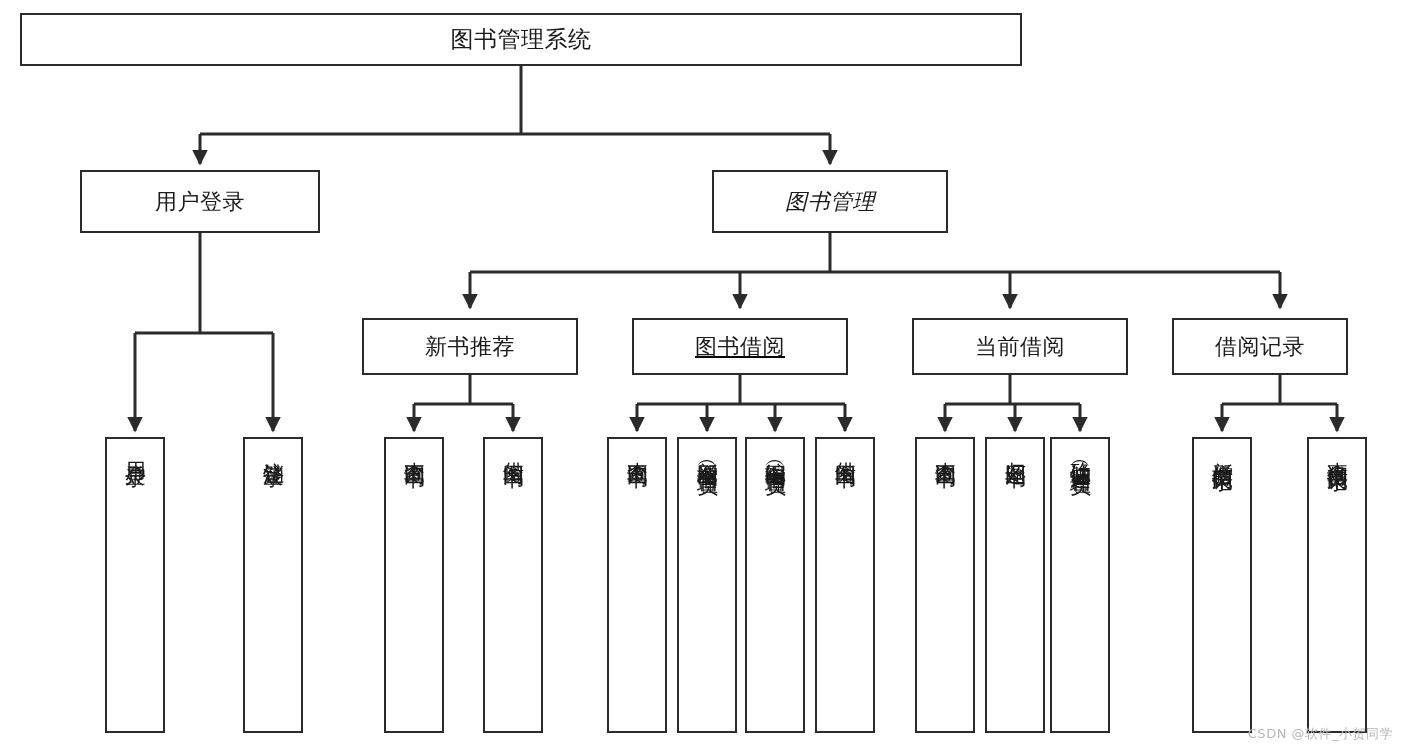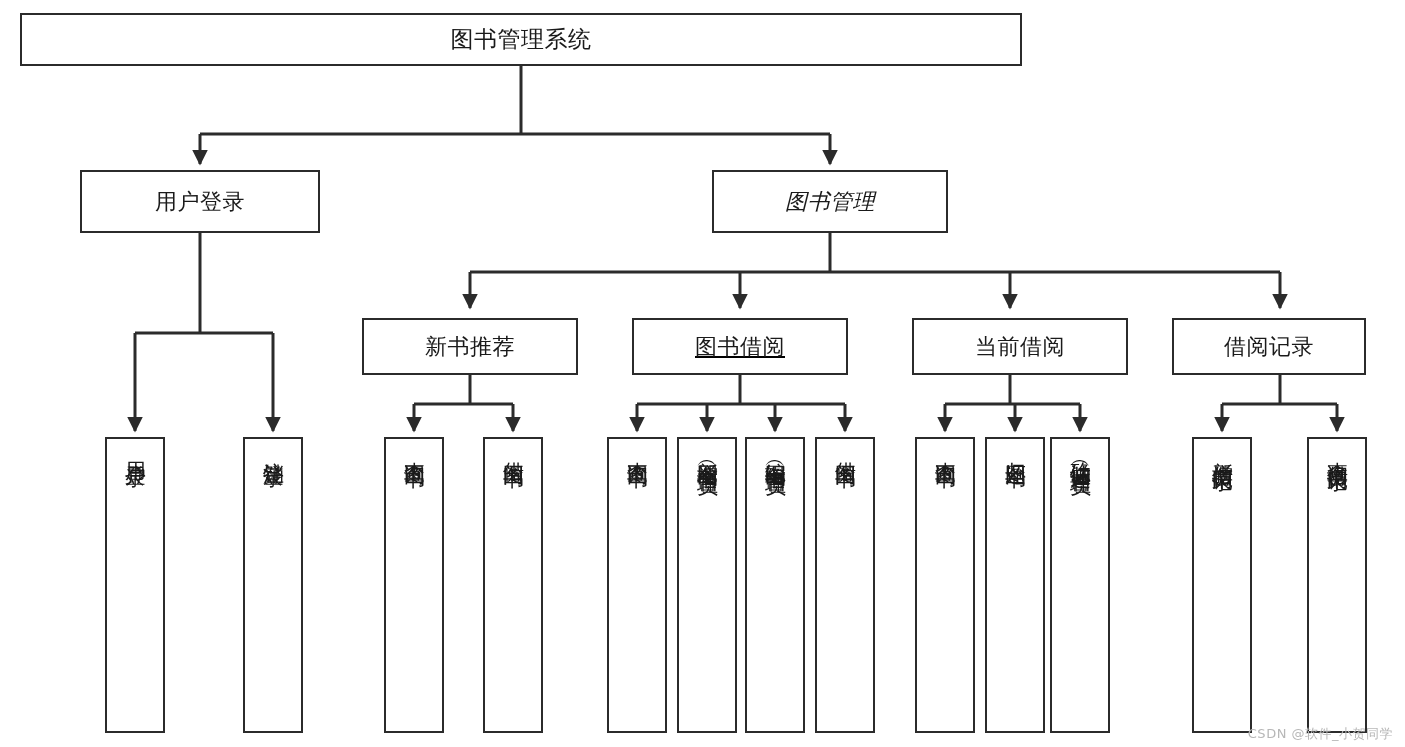--- a/index.html
+++ b/index.html
@@ -140,21 +140,21 @@
 
   <div class="node-box horiz" style="left:362px; top:318px; width:216px; height:57px;">
     <span class="node-label">新书推荐</span>
   </div>
   <div class="node-box horiz" style="left:632px; top:318px; width:216px; height:57px;text-decoration:underline;">
     <span class="node-label">图书借阅</span>
   </div>
   <div class="node-box horiz" style="left:902px; top:318px; width:216px; height:57px;margin-left:10px;">
     <span class="node-label">当前借阅</span>
   </div>
-  <div class="node-box horiz" style="left:1172px; top:318px; width:194px; height:57px;">
+  <div class="node-box horiz" style="left:1172px; top:318px; width:176px; height:57px;">
     <span class="node-label">借阅记录</span>
   </div>
 
   <div class="node-box vert" style="left:105px; top:437px; width:60px; height:296px;">
     <span class="node-label">用户登录</span>
   </div>
   <div class="node-box vert" style="left:243px; top:437px; width:60px; height:296px;">
     <span class="node-label">注销登录</span>
   </div>
 

